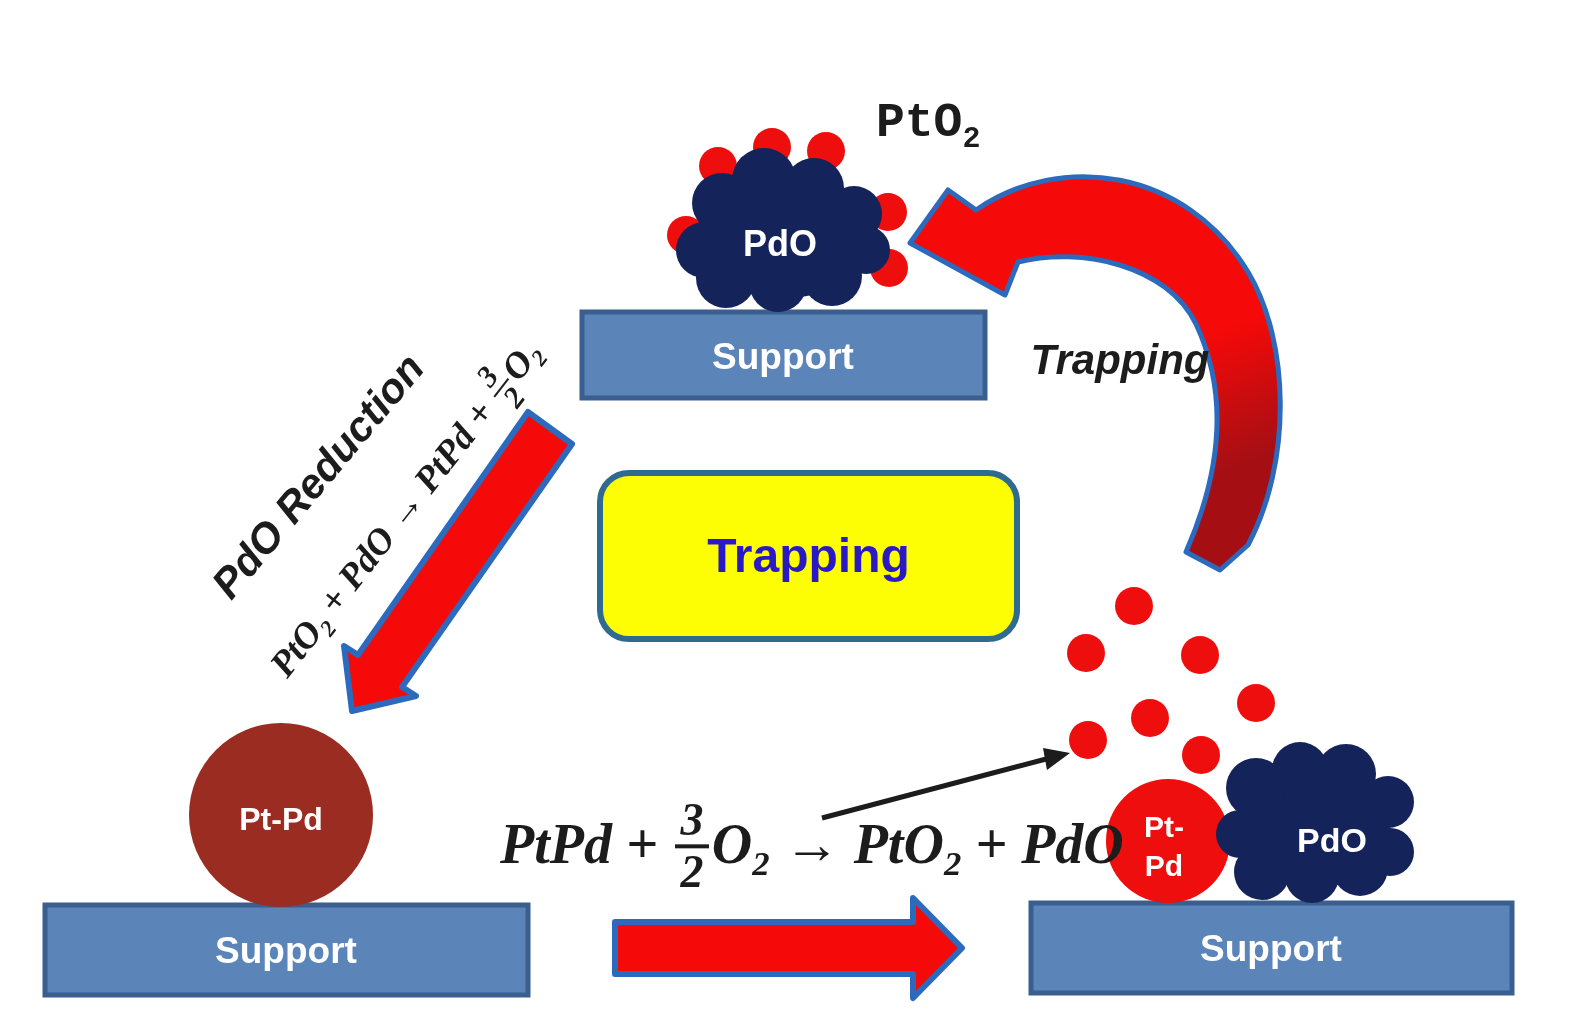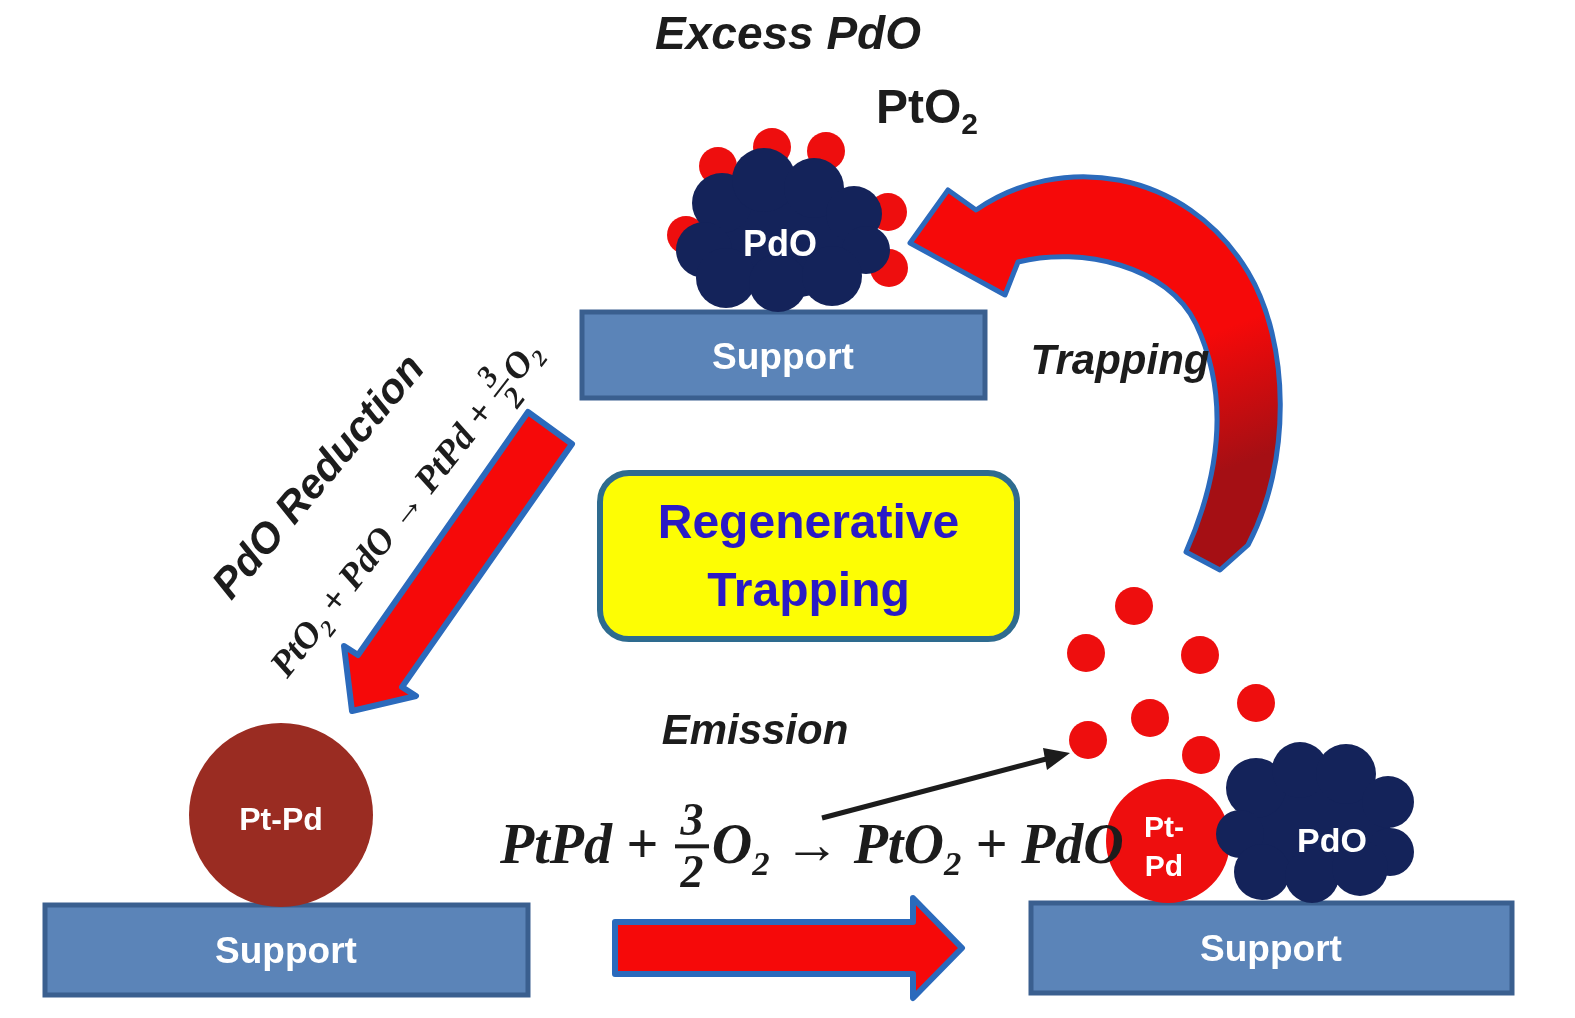--- a/index.html
+++ b/index.html
@@ -28,22 +28,23 @@
 
   .heading{
     font-weight:bold;font-style:italic;color:var(--text-black);
     text-align:center;white-space:nowrap;
   }
   .title-top{left:588px;top:6px;width:400px;font-size:46px;}
   .trapping-lbl{left:1010px;top:336px;width:220px;font-size:42px;}
   .emission-lbl{left:640px;top:706px;width:230px;font-size:42px;}
 
   .pto2-lbl{
-    left:876px;top:79px;font-weight:bold;font-size:48px;color:var(--text-black);
+    left:876px;top:96px;font-weight:bold;font-size:48px;color:var(--text-black);
     white-space:nowrap;
+    font-family:Liberation Mono, monospace;
   }
   .pto2-lbl sub{font-size:30px;}
 
   .rotated-lbl{
     left:108px;top:452px;width:420px;font-size:42px;
     transform:rotate(-50deg);transform-origin:center center;
   }
   .rotated-eq{
     left:108px;top:478px;width:600px;
     transform:rotate(-52deg);transform-origin:center center;
@@ -167,38 +168,35 @@
       <circle class="dot" cx="1088" cy="740" r="19"></circle>
       <circle class="dot" cx="1201" cy="755" r="19"></circle>
     </g>
 
     <g>
       <line class="thin-arrow-line" x1="822" y1="818" x2="1050" y2="758"></line>
       <polygon class="thin-arrow-head" points="1070,753 1047,770 1043,748"></polygon>
     </g>
   </svg>
 
-  <div class="abs heading title-top">Excess PdO</div>
 
   <div class="abs pto2-lbl"><span>PtO</span><sub>2</sub></div>
 
   <div class="abs heading trapping-lbl">Trapping</div>
 
   <div class="abs heading rotated-lbl">PdO Reduction</div>
 
   <div class="abs eq eq-reduction rotated-eq"><span>PtO</span><sub>2</sub><span> + PdO → PtPd + </span><span class="frac">
         <span class="num">3</span>
         <span class="den">2</span>
       </span><span>O</span><sub>2</sub></div>
 
   <div class="abs regen-box">
-    <div>Regenerative</div>
     <div>Trapping</div>
   </div>
 
-  <div class="abs heading emission-lbl">Emission</div>
 
   <div class="abs eq eq-emission"><span>PtPd + </span><span class="frac">
         <span class="num">3</span>
         <span class="den">2</span>
       </span><span>O</span><sub>2</sub><span> → PtO</span><sub>2</sub><span> + PdO</span></div>
 
 </div>
 
 </body></html>

